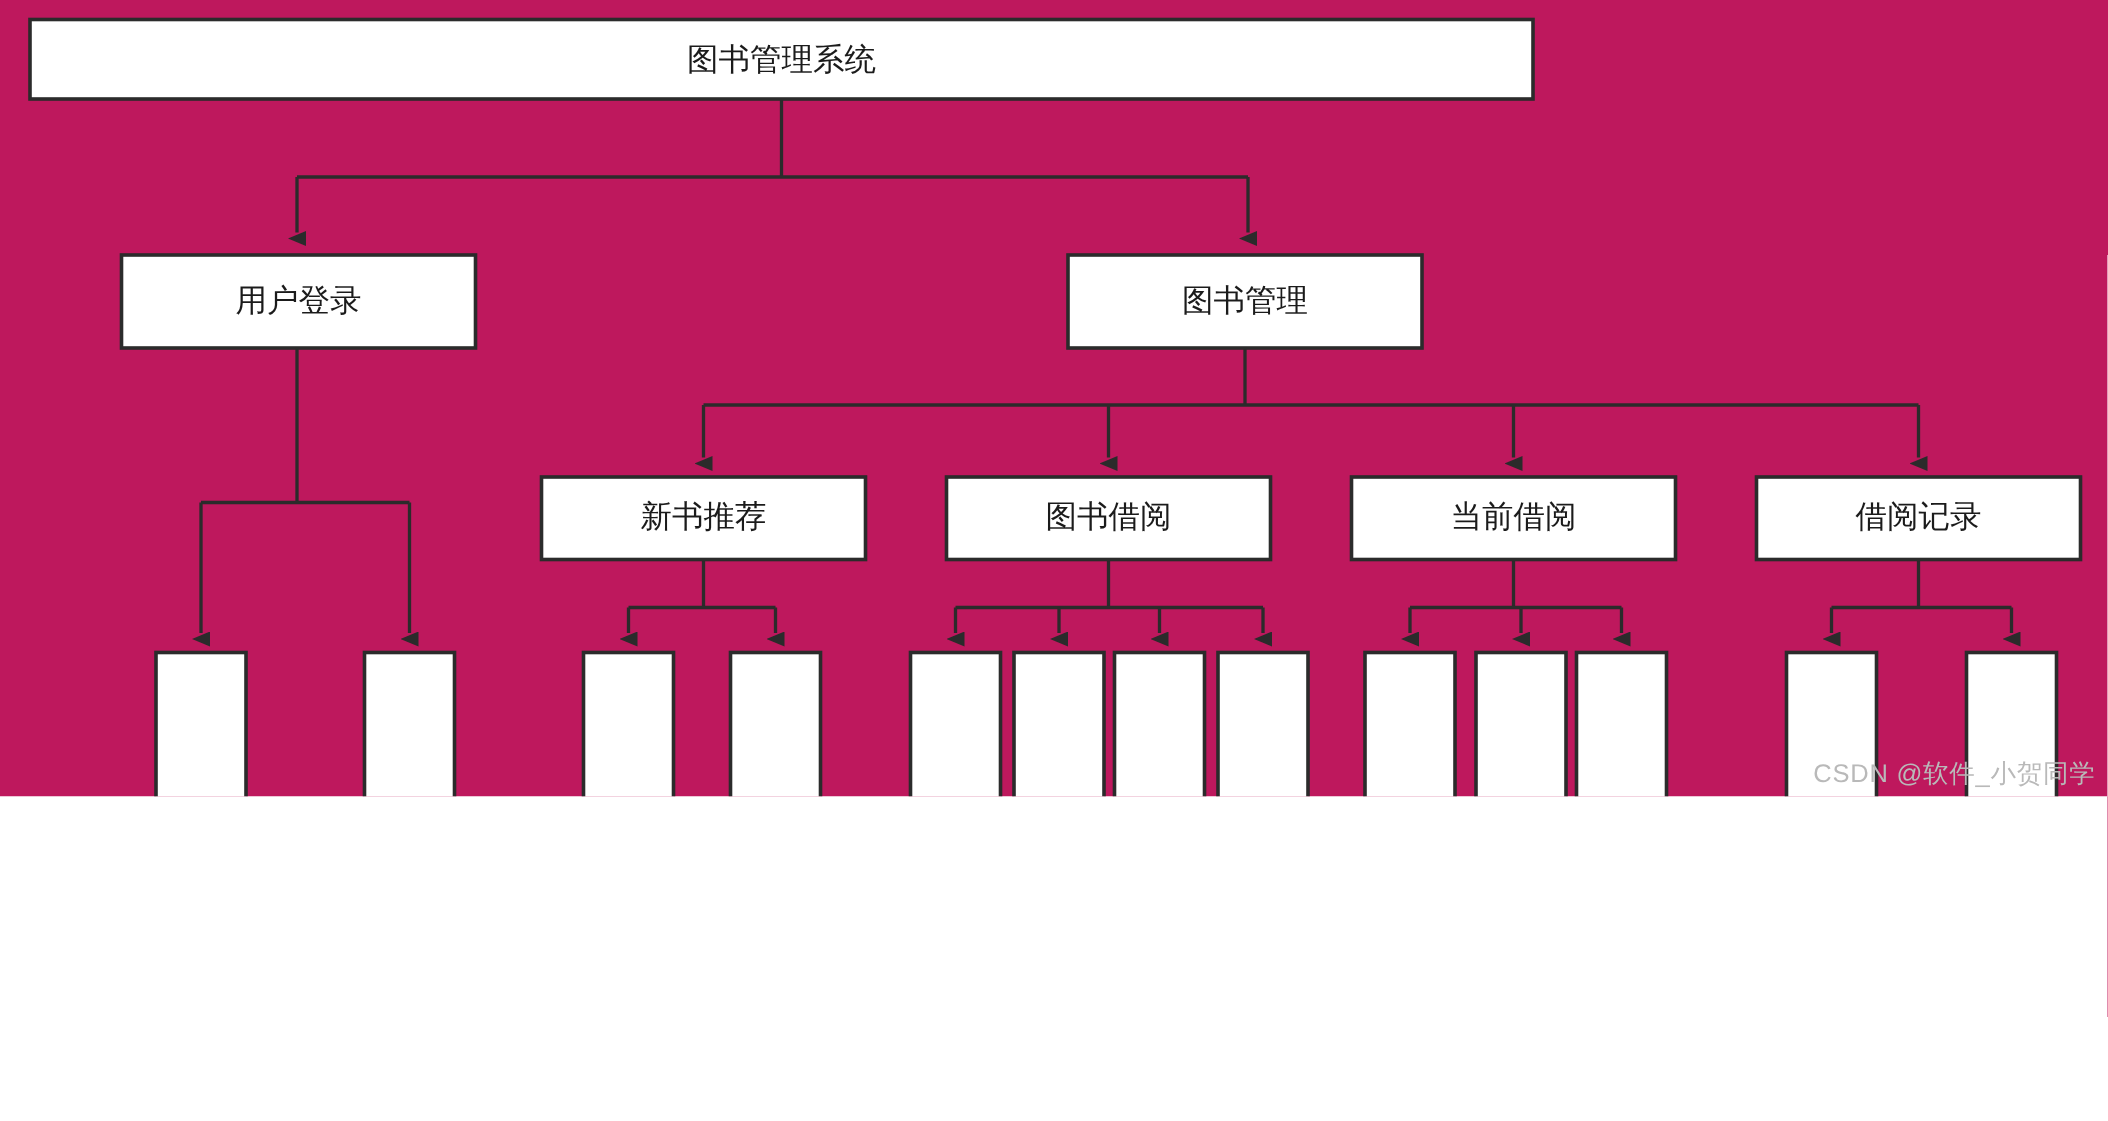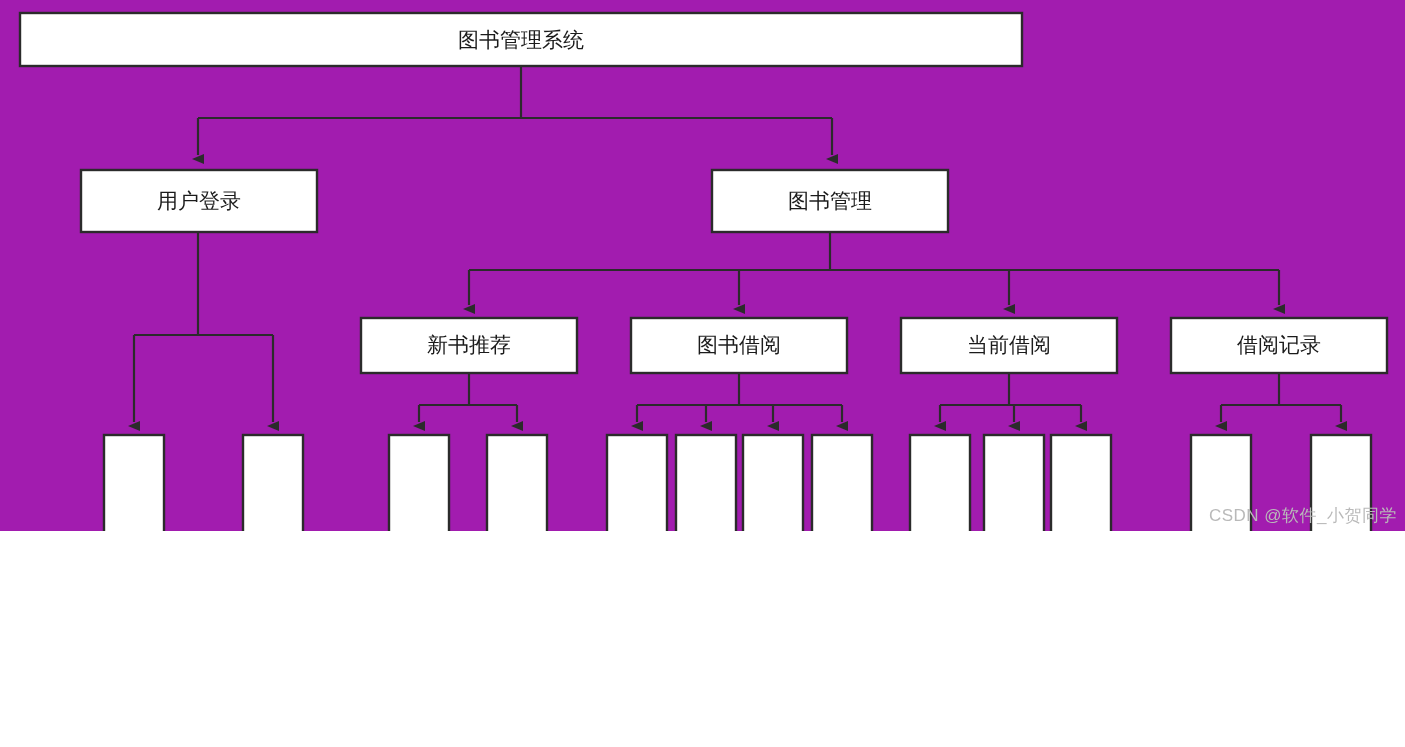--- a/index.html
+++ b/index.html
@@ -7,21 +7,21 @@
     padding: 0;
     background: #ffffff;
   }
   body {
     font-family: "Liberation Sans", "DejaVu Sans", sans-serif;
   }
   #diagram-root {
     position: relative;
     width: 1405px;
     height: 531px;
-    background: #a21caf;
+    background: #be185d;
     overflow: hidden;
   }
   svg#tree-svg {
     position: absolute;
     left: 0;
     top: 0;
     width: 1405px;
     height: 747px;
   }
   .node-rect {

